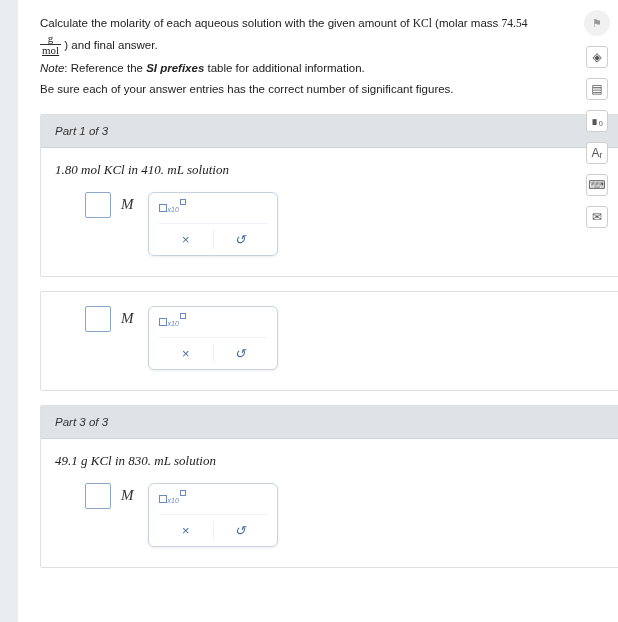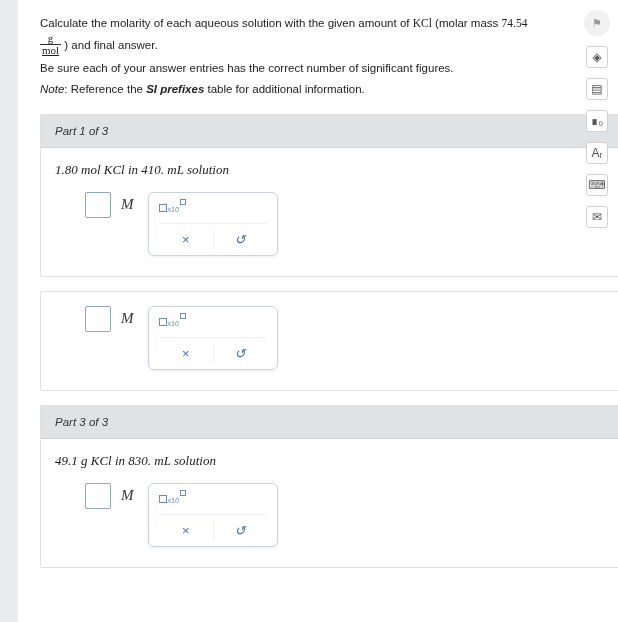--- a/index.html
+++ b/index.html
@@ -132,24 +132,24 @@
       <span>Calculate the molarity of each aqueous solution with the given amount of </span>
       <span class="formula">KCl</span>
       <span> (molar mass </span>
       <span class="formula">74.54</span>
       <span class="frac">
         <span class="num">g</span>
         <span class="den">mol</span>
       </span>
       <span>) and final answer.</span>
     </p>
-    <p>Be sure each of your answer entries has the correct number of significant figures.</p>
     <p>
       <span style="font-style:italic">Note</span><span>: Reference the </span><em class="bi">SI prefixes</em><span> table for additional information.</span>
     </p>
+    <p>Be sure each of your answer entries has the correct number of significant figures.</p>
   </div>
 
   <div class="part">
     <div class="part-header">Part 1 of 3</div>
     <div class="part-body">
       <div class="prompt-line">
         <span>1.80 mol</span>
         <span>KCl</span>
         <span> in </span>
         <span>410. mL</span>

